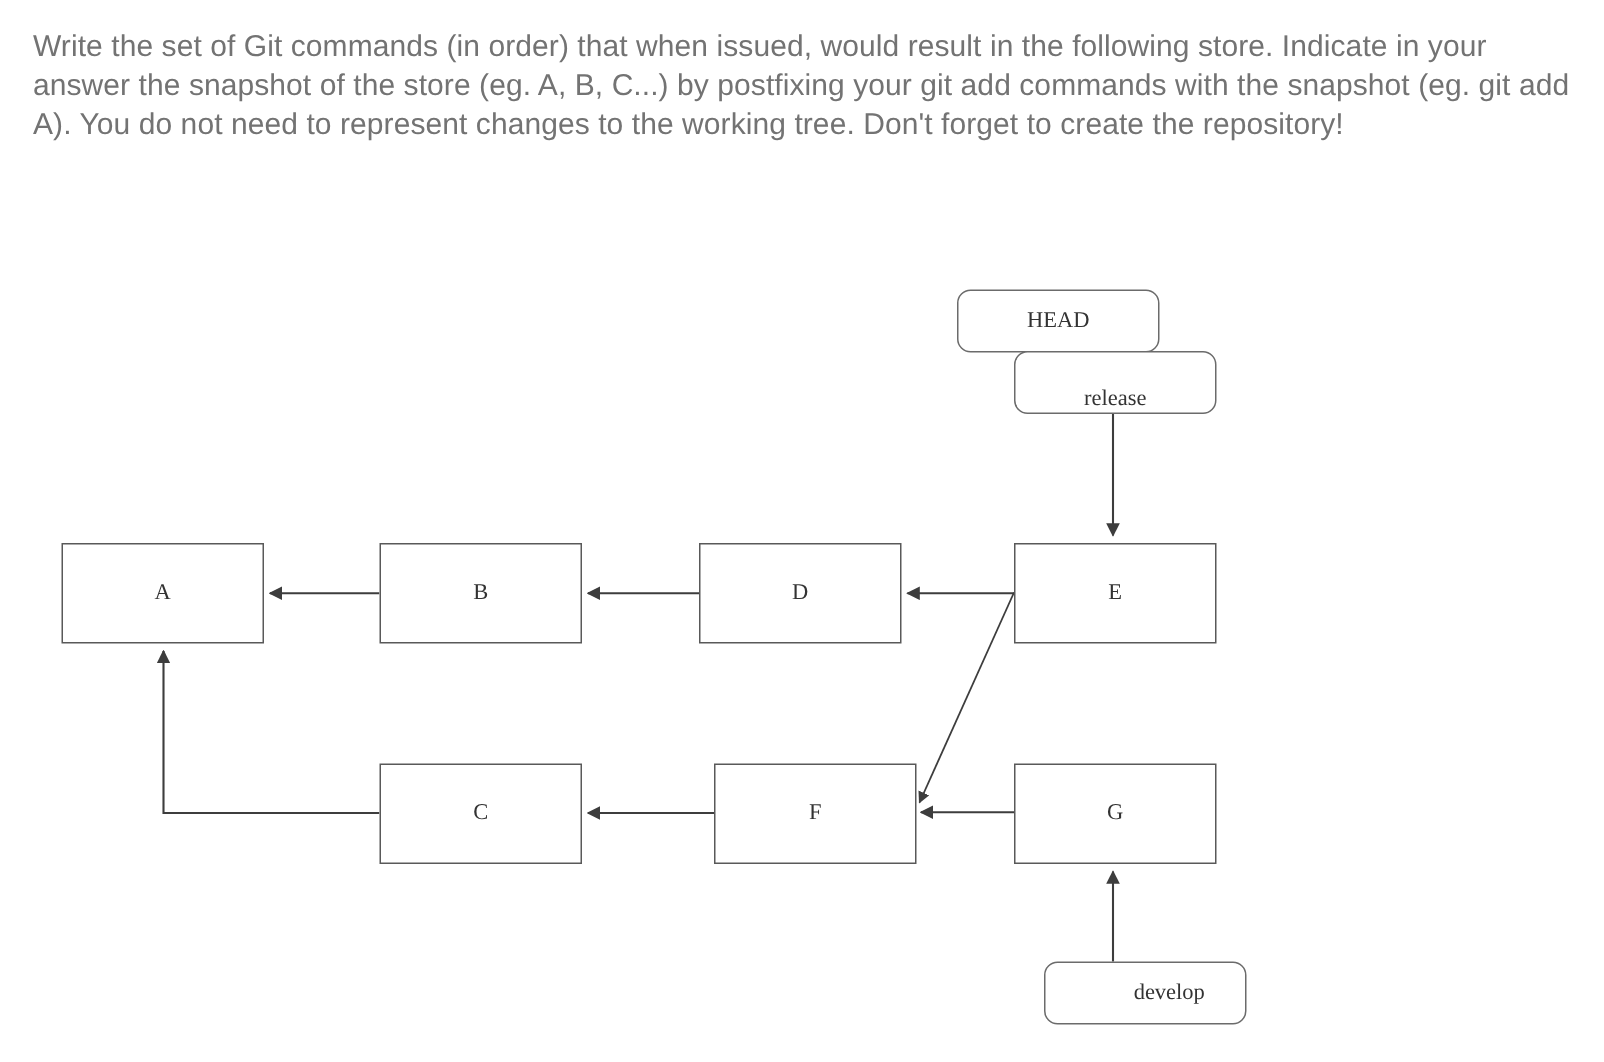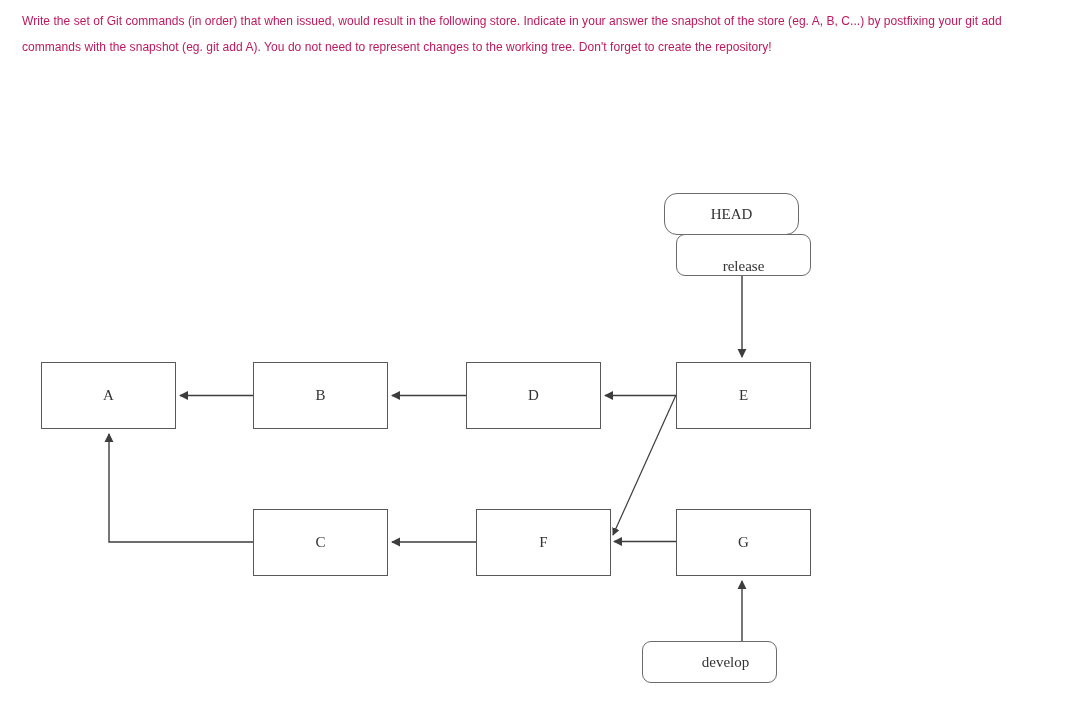--- a/index.html
+++ b/index.html
@@ -12,25 +12,25 @@
     width: 1069px;
     height: 708px;
     position: relative;
     overflow: hidden;
     font-family: "Liberation Sans", sans-serif;
   }
 
   #question-text {
     position: absolute;
     left: 22px;
-    top: 8px;
+    top: 18px;
     width: 1035px;
-    font-size: 12px;
+    font-size: 20px;
     line-height: 26px;
-    color: #be185d;
+    color: #737373;
     letter-spacing: 0.05px;
   }
 
   #diagram {
     position: absolute;
     left: 0;
     top: 0;
     width: 1069px;
     height: 708px;
   }
@@ -61,23 +61,23 @@
   
   #node-a { left: 41px;  top: 362px; }
   #node-b { left: 253px; top: 362px; }
   #node-d { left: 466px; top: 362px; }
   #node-e { left: 676px; top: 362px; }
   
   #node-c { left: 253px; top: 509px; }
   #node-f { left: 476px; top: 509px; }
   #node-g { left: 676px; top: 509px; }
   
-  #node-head    { left: 664px; top: 193px; border-radius: 13px; }
+  #node-head    { left: 638px; top: 193px; }
   #node-release { left: 676px; top: 234px; align-items: flex-end; }
-  #node-develop { left: 642px; top: 641px; padding-left: 32px; }
+  #node-develop { left: 696px; top: 641px; padding-left: 32px; }
 
   #edges {
     position: absolute;
     left: 0; top: 0;
     width: 1069px;
     height: 708px;
     pointer-events: none;
   }
 </style>
 </head>

